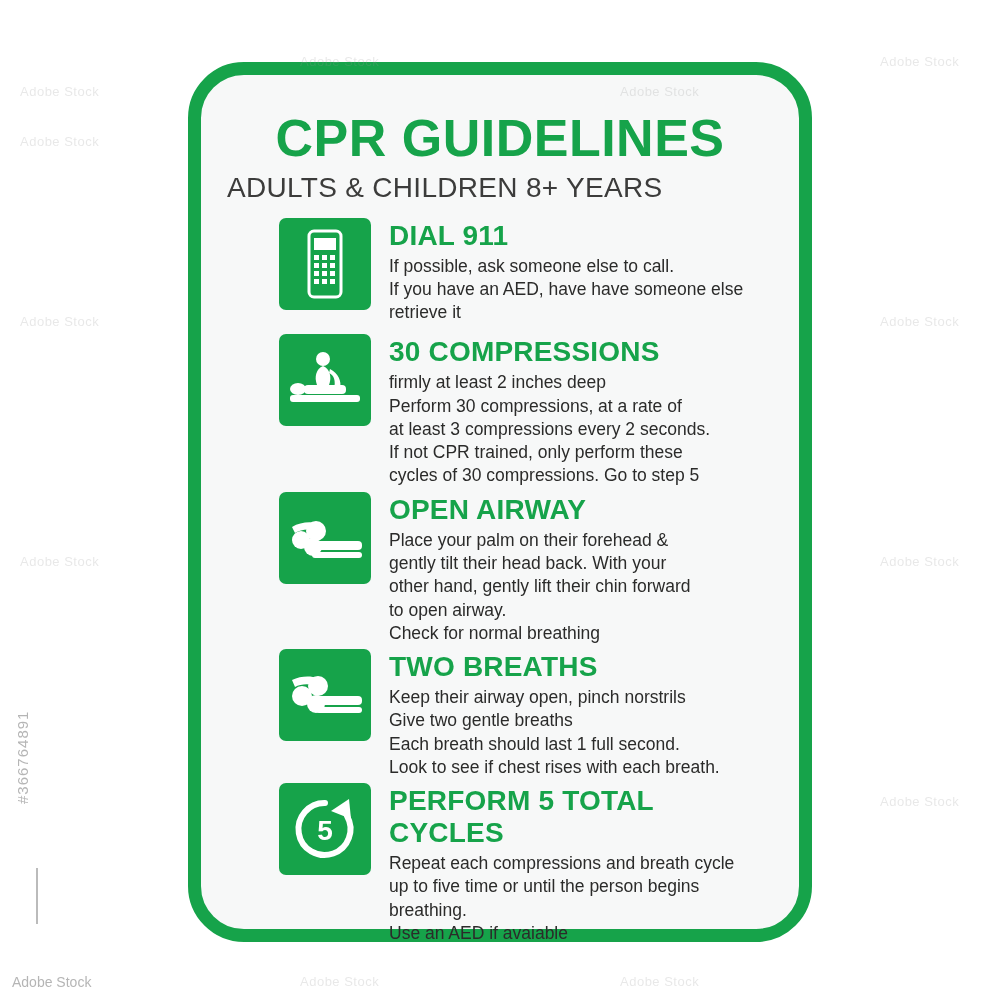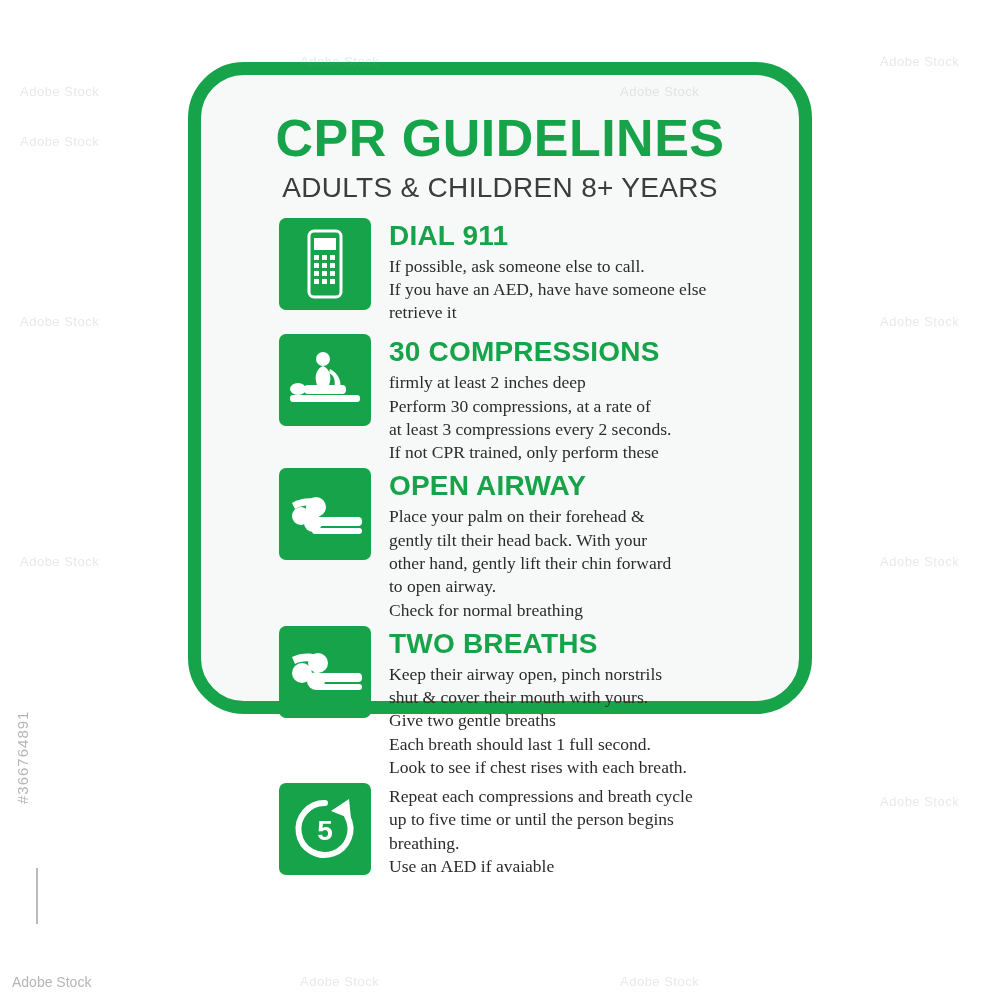--- a/index.html
+++ b/index.html
@@ -58,21 +58,21 @@
     height: 56px;
     background: rgba(120,120,120,0.5);
   }
 
   
   #poster {
     position: absolute;
     left: 188px;
     top: 62px;
     width: 624px;
-    height: 652px;
+    height: 880px;
     border: 13px solid #16a34a;
     border-radius: 56px;
     background: #f7f8f8;
     box-sizing: border-box;
     z-index: 2;
   }
 
   .poster-inner {
     position: absolute;
     inset: 0;
@@ -84,21 +84,21 @@
     text-align: center;
     color: #16a34a;
     font-weight: bold;
     font-size: 52px;
     letter-spacing: 0.5px;
     line-height: 1.05;
     margin: 6px 0 0 0;
     font-family: "Liberation Sans", sans-serif;
   }
   #subtitle {
-    text-align: center;
+    text-align: left;
     color: #3c3c3b;
     font-size: 28px;
     letter-spacing: 0.3px;
     margin: 6px 0 14px 0;
     font-family: "Liberation Sans", sans-serif;
   }
 
   .steps {
     margin-top: 4px;
   }
@@ -128,21 +128,21 @@
     font-weight: bold;
     font-size: 28px;
     letter-spacing: 0.2px;
     margin-bottom: 3px;
     font-family: "Liberation Sans", sans-serif;
   }
   .step-line {
     color: #2b2b2a;
     font-size: 17.5px;
     line-height: 1.33;
-    font-family: Liberation Serif, serif;
+    font-family: Liberation Sans, sans-serif;
   }
 
   
   .step.compact { margin-bottom: 4px; }
 </style>
 </head>
 <body>
 
 <div id="watermark-layer">
   <div class="wm" style="left:20px;  top:70px;">Adobe Stock</div>
@@ -213,20 +213,21 @@
             <rect x="34" y="33" width="6" height="10" fill="#ffffff"></rect>
             <path d="M44 20 C52 24, 56 32, 54 40 L48 40 C50 32, 48 26, 43 24 Z" fill="#ffffff"></path>
           </svg>
         </div>
         <div class="step-body">
           <div class="step-title">30 COMPRESSIONS</div>
           <div class="step-line">firmly at least 2 inches deep</div>
           <div class="step-line">Perform 30 compressions, at a rate of</div>
           <div class="step-line">at least 3 compressions every 2 seconds.</div>
           <div class="step-line">If not CPR trained, only perform these</div>
+          <div class="step-line">cycles of 30 compressions. Go to step 5</div>
         </div>
       </div>
 
       <div class="step compact">
         <div class="step-icon">
           <svg width="78" height="62" viewBox="0 0 78 62" aria-hidden="true">
             <rect x="26" y="34" width="50" height="9" rx="4" fill="#ffffff"></rect>
             <rect x="26" y="45" width="50" height="6" rx="3" fill="#ffffff"></rect>
             <circle cx="30" cy="24" r="10" fill="#ffffff"></circle>
             <circle cx="15" cy="33" r="9" fill="#ffffff"></circle>
@@ -251,36 +252,36 @@
             <rect x="30" y="43" width="46" height="6" rx="3" fill="#ffffff"></rect>
             <circle cx="32" cy="22" r="10" fill="#ffffff"></circle>
             <circle cx="16" cy="32" r="10" fill="#ffffff"></circle>
             <circle cx="30" cy="40" r="9" fill="#ffffff"></circle>
             <path d="M6 16 C18 10, 32 12, 40 18 L36 25 C28 19, 16 19, 9 23 Z" fill="#ffffff"></path>
           </svg>
         </div>
         <div class="step-body">
           <div class="step-title">TWO BREATHS</div>
           <div class="step-line">Keep their airway open, pinch norstrils</div>
-          <div class="step-line">shut &amp; cover their mouth with yours.</div>
           <div class="step-line">Give two gentle breaths</div>
           <div class="step-line">Each breath should last 1 full second.</div>
           <div class="step-line">Look to see if chest rises with each breath.</div>
         </div>
       </div>
 
       <div class="step compact">
         <div class="step-icon">
           <svg width="68" height="68" viewBox="0 0 68 68" aria-hidden="true">
             <path d="M34 8 A26 26 0 1 0 56 21" fill="none" stroke="#ffffff" stroke-width="6" stroke-linecap="round"></path>
             <polygon points="58,4 60,24 40,16" fill="#ffffff"></polygon>
             <text x="34" y="45" text-anchor="middle" font-family="Liberation Sans, sans-serif" font-size="28" font-weight="bold" fill="#ffffff">5</text>
           </svg>
         </div>
         <div class="step-body">
+          <div class="step-title">PERFORM 5 TOTAL CYCLES</div>
           <div class="step-line">Repeat each compressions and breath cycle</div>
           <div class="step-line">up to five time or until the person begins</div>
           <div class="step-line">breathing.</div>
           <div class="step-line">Use an AED if avaiable</div>
         </div>
       </div>
 
     </div>
   </div>
 </div>

